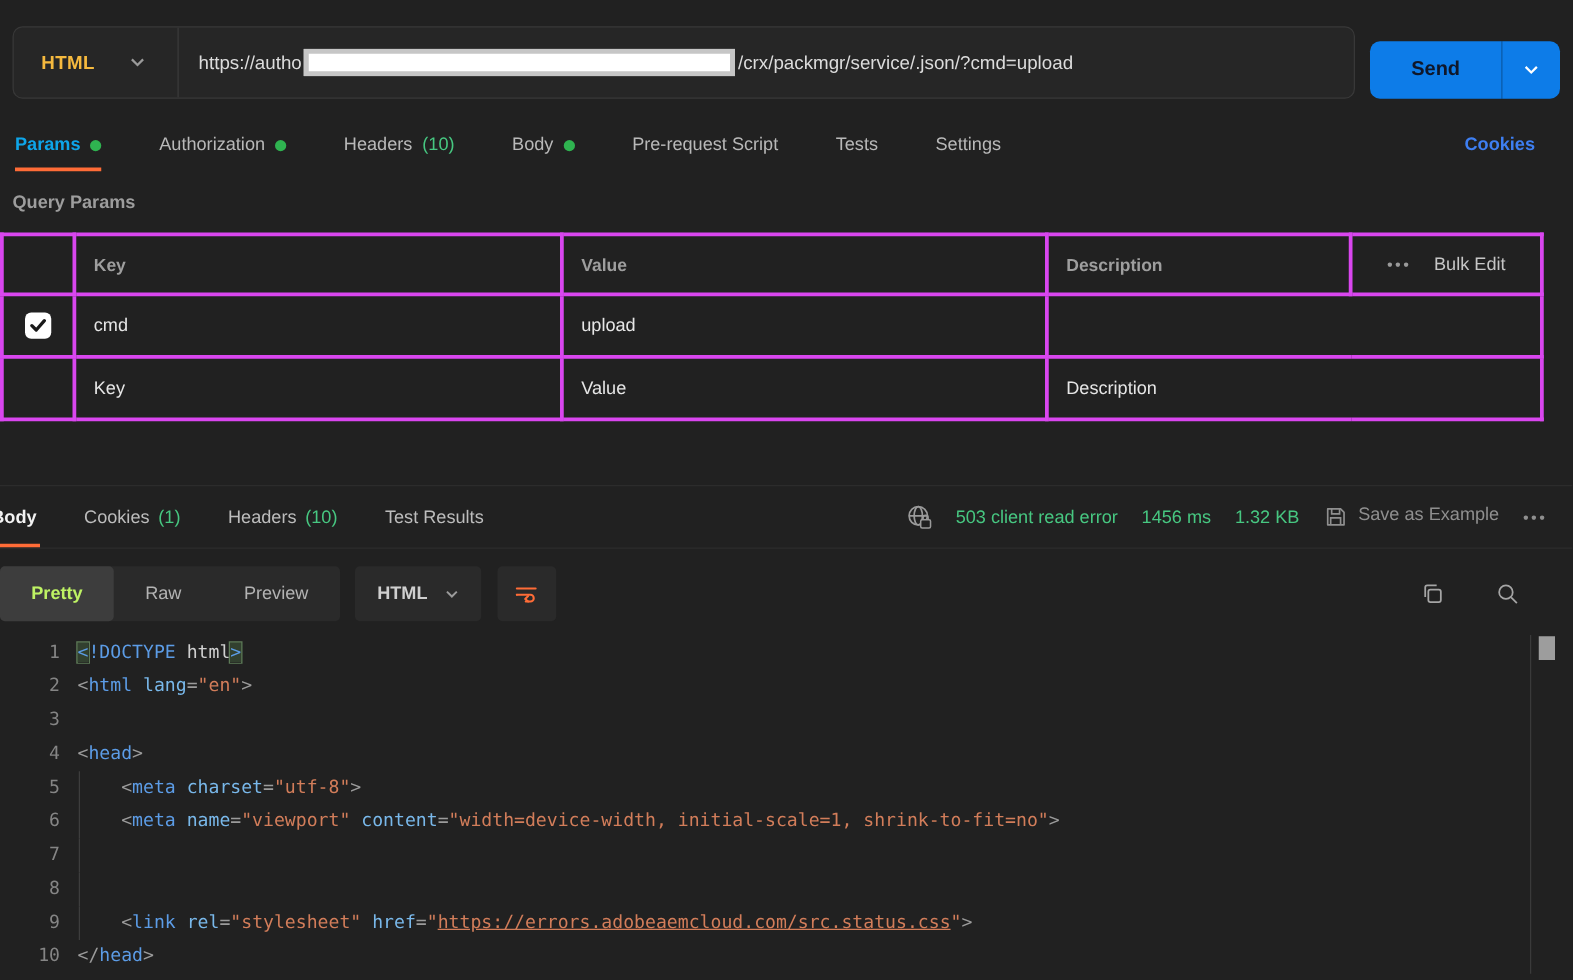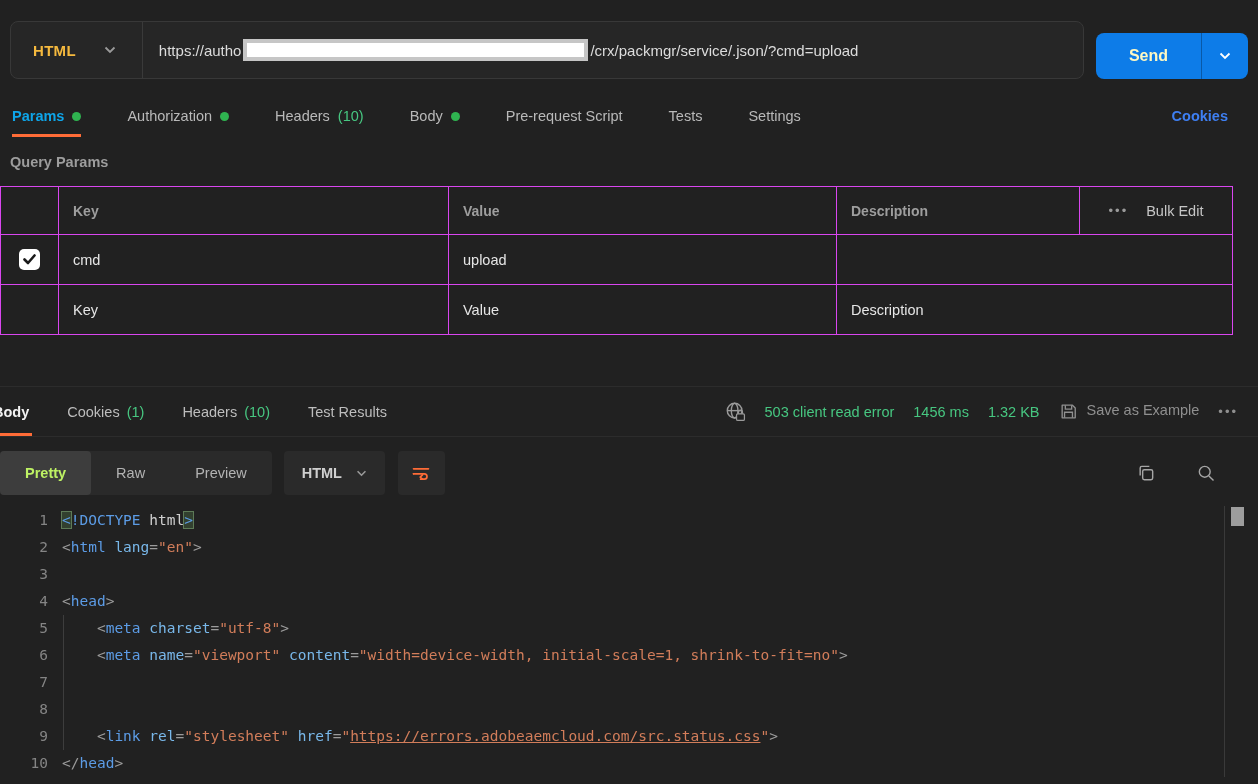--- a/index.html
+++ b/index.html
@@ -16,40 +16,40 @@
   .url-box { flex:1; height:58px; display:flex; align-items:center; background:#262626;
              border:1px solid #383838; border-radius:8px; overflow:hidden; }
   .method { display:flex; align-items:center; gap:28px; padding:0 26px 0 22px;
             color:var(--method_yellow,#f5b93e); font-weight:700; font-size:15px; letter-spacing:.3px; cursor:pointer; }
   .url-vdiv { width:1px; align-self:stretch; background:#3a3a3a; }
   .url-text { display:flex; align-items:center; padding-left:16px; font-size:15px; color:#dcdcdc;
               white-space:nowrap; overflow:hidden; flex:1; }
   .redact { display:inline-block; width:345px; height:22px; background:#ffffff;
             border:4px solid #c6c6c6; margin:0 2px; flex:none; }
   .send { width:152px; height:46px; background:var(--send_blue,#0d7ce8); border-radius:8px;
-          display:flex; color:#fef9c3; cursor:pointer; flex:none;margin-top:11px; }
+          display:flex; color:#0f172a; cursor:pointer; flex:none;margin-top:11px; }
   .send-main { flex:1; display:flex; align-items:center; justify-content:center;
                font-size:16px; font-weight:700; }
   .send-caret { width:47px; border-left:1px solid rgba(0,0,0,.28); display:flex;
                 align-items:center; justify-content:center; }
 
   
   .req-tabs { display:flex; align-items:stretch; gap:46px; padding:0 30px 0 12px; height:42px; }
   .tab { display:flex; align-items:center; gap:8px; font-size:14.5px; color:#b9b9b9;
          cursor:pointer; border-bottom:3px solid transparent; padding-top:3px; }
   .tab.active { color:#0ea5e9; font-weight:700; border-bottom-color:var(--orange,#ff6c37); }
   .dot { width:9px; height:9px; border-radius:50%; background:var(--dot_green,#2fb350); }
   .count { color:var(--status_green,#47c781); }
   .cookies-link { margin-left:auto; align-self:center; color:var(--link_blue,#3e7ff2);
                   font-weight:700; font-size:14.5px; cursor:pointer; }
 
   
   .qp-title { margin:17px 0 16px 10px; color:#9d9d9d; font-weight:700; font-size:14.5px; }
   table.params { border-collapse:collapse; width:1232px; table-layout:fixed; }
-  .params th, .params td { border:1px solid #d946ef; }
+  .params th, .params td { border:3px solid #d946ef; }
   .params th { height:48px; color:#9e9e9e; font-weight:600; font-size:14px;
                text-align:left; padding-left:14px; }
   .params td { height:50px; color:#e6e6e6; font-size:14.5px; padding-left:14px; }
   .params td.cb-cell { padding-left:0; text-align:center; }
   .placeholder { color:#6f6f6f; }
   .bulk-th { padding-left:0 !important; }
   .bulk-wrap { display:flex; align-items:center; justify-content:center; gap:18px;
                color:#c6c6c6; font-weight:400; font-size:14.5px; cursor:pointer; }
   .menu-dots { color:#9a9a9a; letter-spacing:2px; font-size:13px; cursor:pointer; }
   .checkbox { width:21px; height:21px; background:#fff; border-radius:5px; margin:0 auto;

